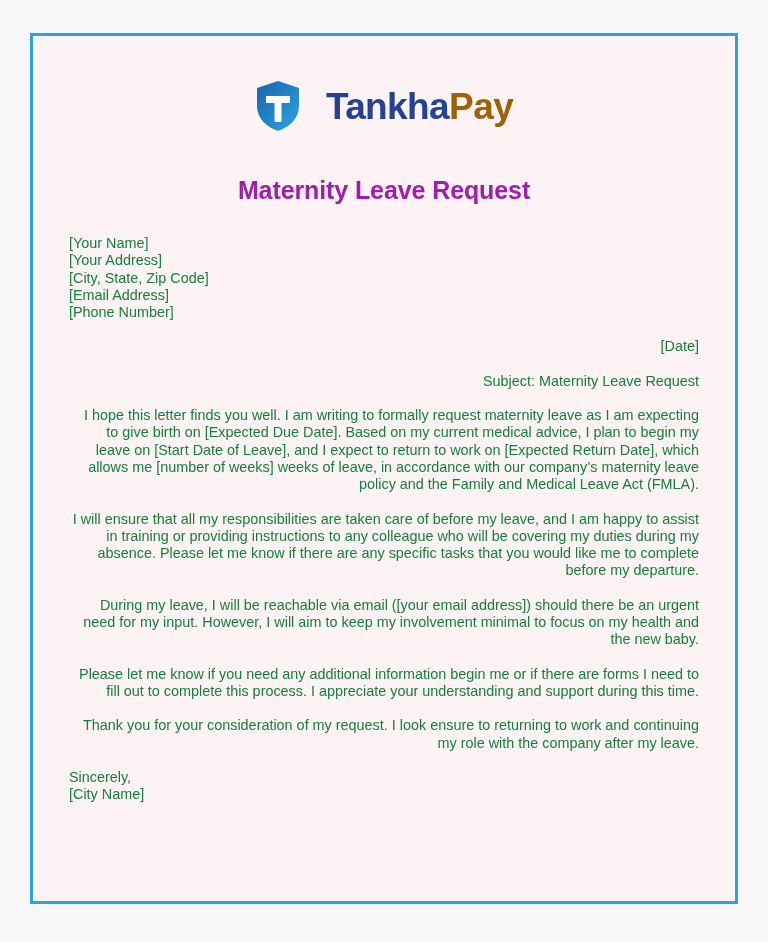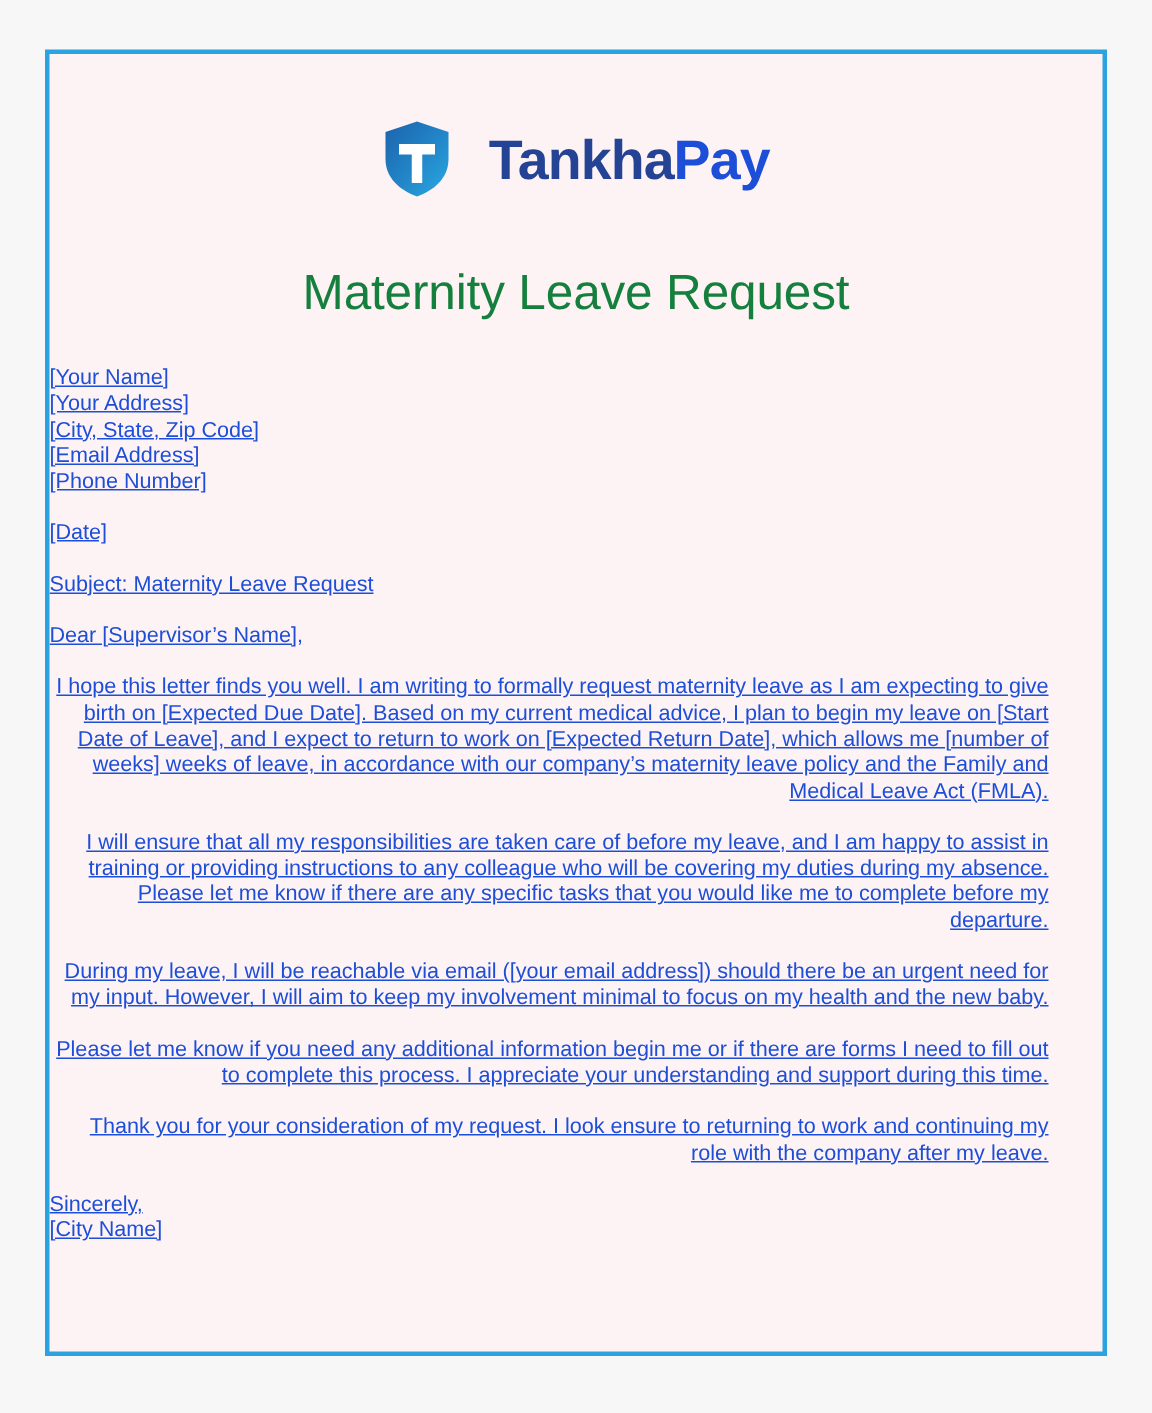--- a/index.html
+++ b/index.html
@@ -58,44 +58,44 @@
   .logo-word {
     font-size: 37px;
     font-weight: bold;
     letter-spacing: -0.6px;
     line-height: 1;
     white-space: nowrap;
     display: flex;
     align-items: baseline;
   }
   .logo-word .w1 { color: #244394; }
-  .logo-word .w2 { color: #1d4ed8; }
+  .logo-word .w2 { color: #a16207; }
 
   
   .doc-title {
     margin-top: 42px;
     text-align: center;
-    font-size: 33px;
-    font-weight: normal;
-    color: #15803d;
+    font-size: 25px;
+    font-weight: bold;
+    color: #a21caf;
     letter-spacing: -0.1px;
   }
 
   
   .body-wrap {
     margin: 0 auto;
+    padding-left: 36px;
     padding-right: 36px;
     margin-top: 30px;
-    color: #1d4ed8;
+    color: #15803d;
     font-size: 14.4px;
     line-height: 17.3px;
-    text-decoration: underline;
   }
   .addr-block { white-space: pre-line; }
-  .line-block { margin-top: 17px; }
+  .line-block { margin-top: 17px; text-align: right; }
   .para {
     margin-top: 17px;
     text-align: right;
   }
   .sig-block {
     margin-top: 17px;
     white-space: pre-line;
   }
 </style>
 </head>
@@ -130,21 +130,20 @@
         <div class="addr-block">[Your Name]
 [Your Address]
 [City, State, Zip Code]
 [Email Address]
 [Phone Number]</div>
 
         <div class="line-block">[Date]</div>
 
         <div class="line-block">Subject: Maternity Leave Request</div>
 
-        <div class="line-block">Dear [Supervisor’s Name],</div>
 
         <div class="para">I hope this letter finds you well. I am writing to formally request maternity leave as I am expecting to give birth on [Expected Due Date]. Based on my current medical advice, I plan to begin my leave on [Start Date of Leave], and I expect to return to work on [Expected Return Date], which allows me [number of weeks] weeks of leave, in accordance with our company’s maternity leave policy and the Family and Medical Leave Act (FMLA).</div>
         <div class="para">I will ensure that all my responsibilities are taken care of before my leave, and I am happy to assist in training or providing instructions to any colleague who will be covering my duties during my absence. Please let me know if there are any specific tasks that you would like me to complete before my departure.</div>
         <div class="para">During my leave, I will be reachable via email ([your email address]) should there be an urgent need for my input. However, I will aim to keep my involvement minimal to focus on my health and the new baby.</div>
         <div class="para">Please let me know if you need any additional information begin me or if there are forms I need to fill out to complete this process. I appreciate your understanding and support during this time.</div>
         <div class="para">Thank you for your consideration of my request. I look ensure to returning to work and continuing my role with the company after my leave.</div>
 
         <div class="sig-block">Sincerely,
 [City Name]</div>
 

